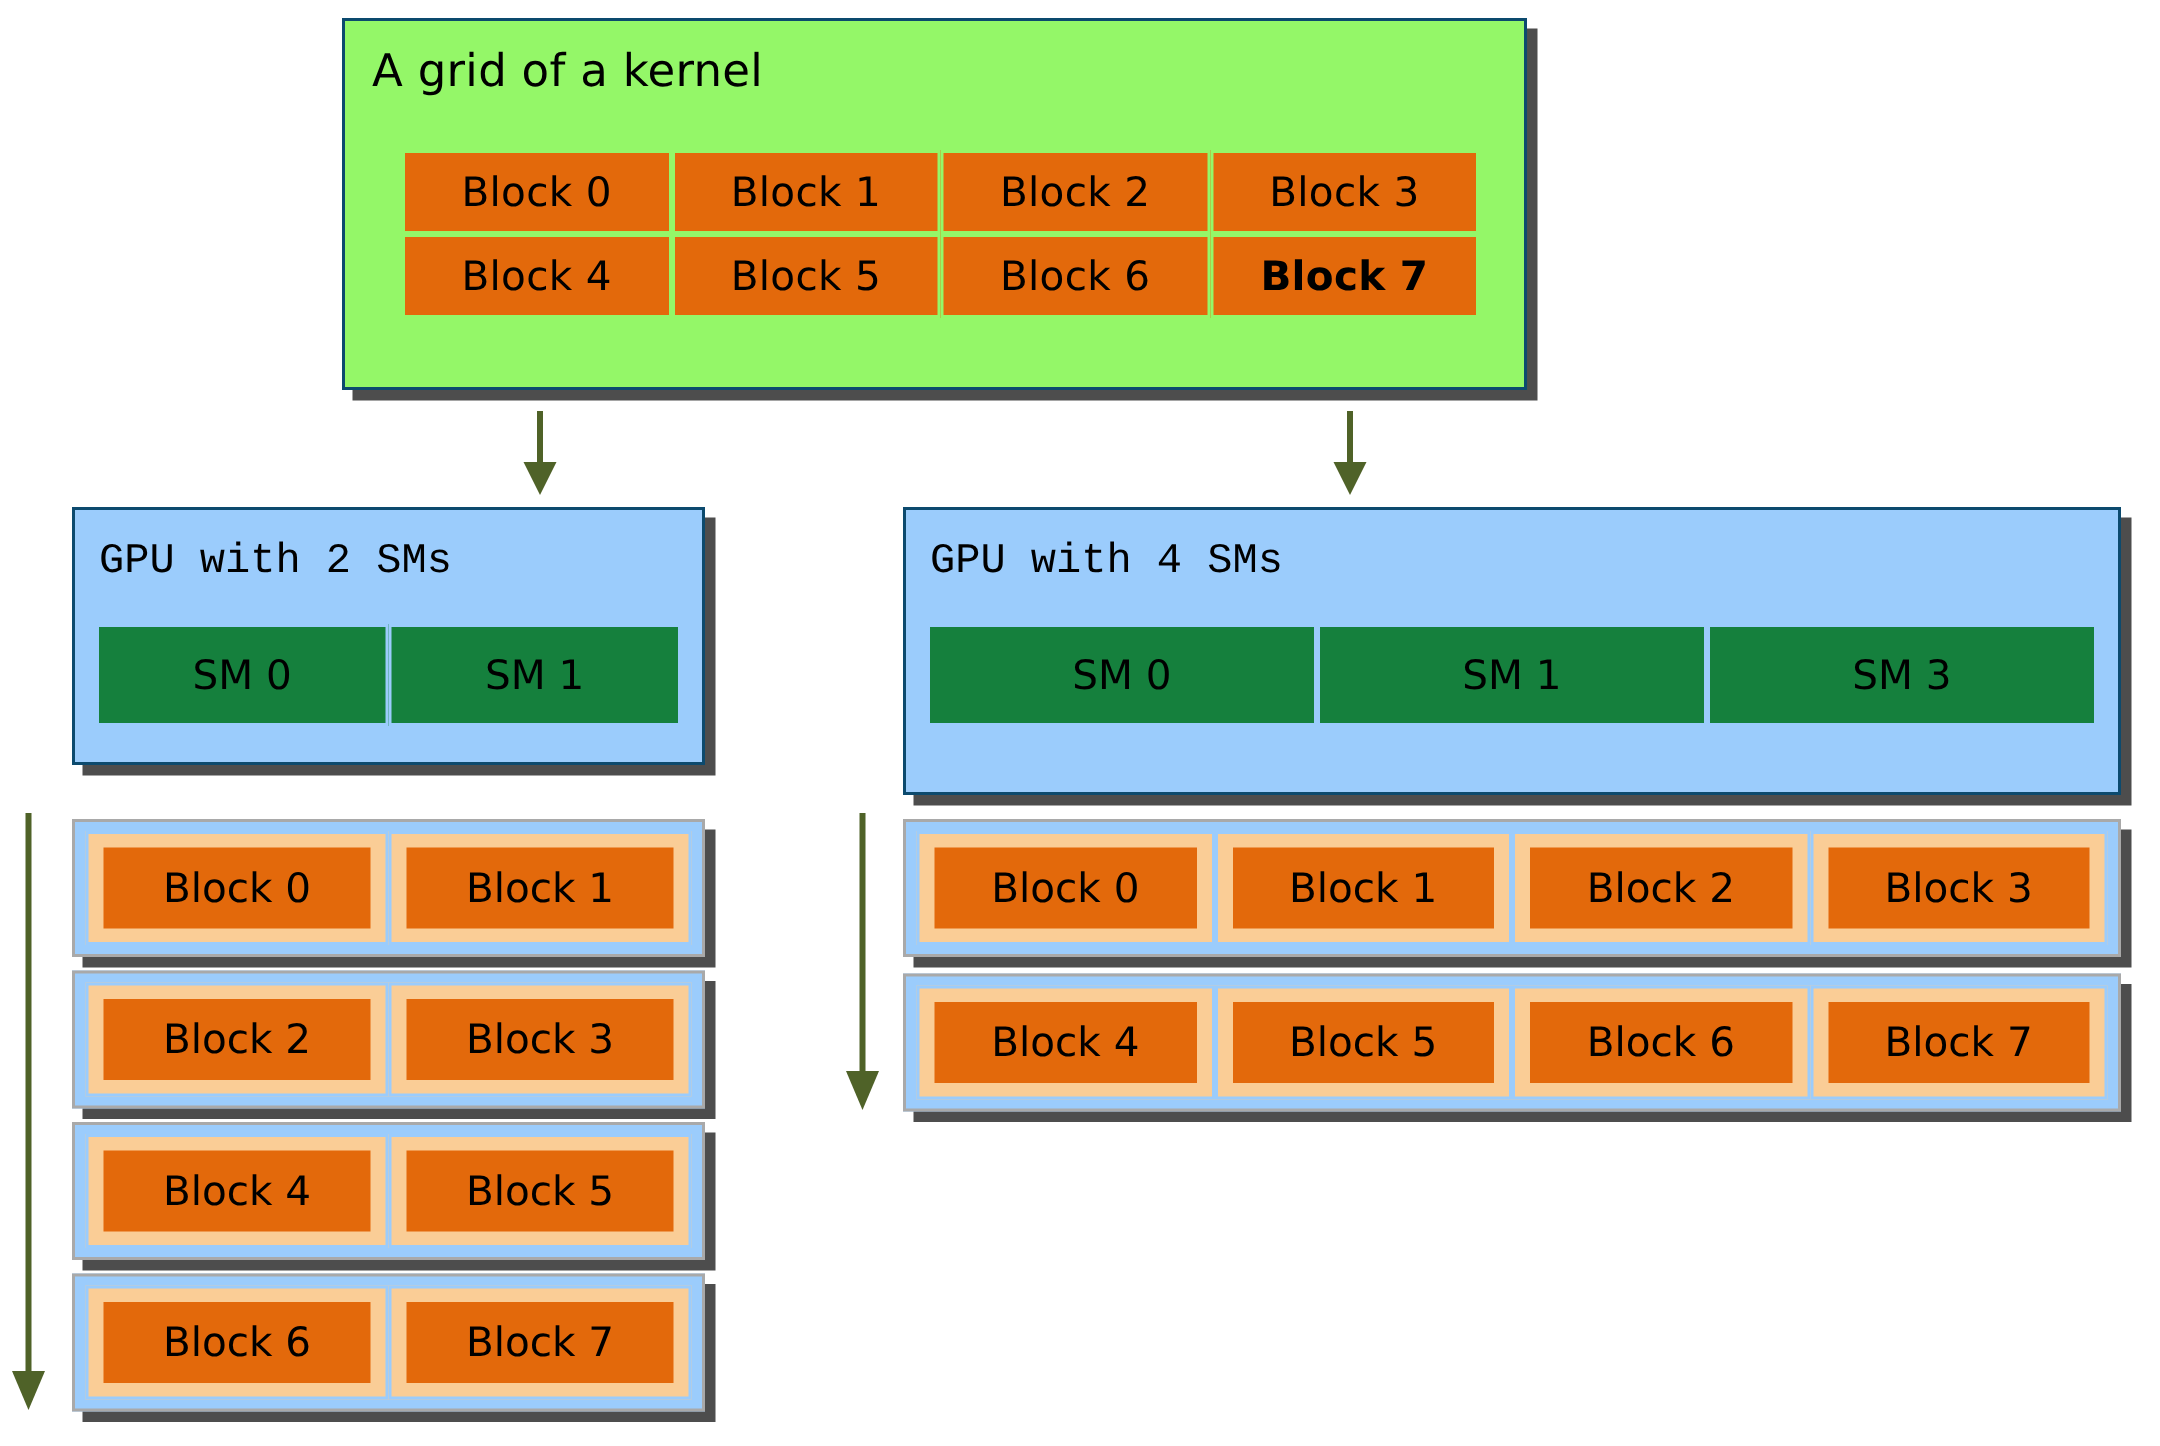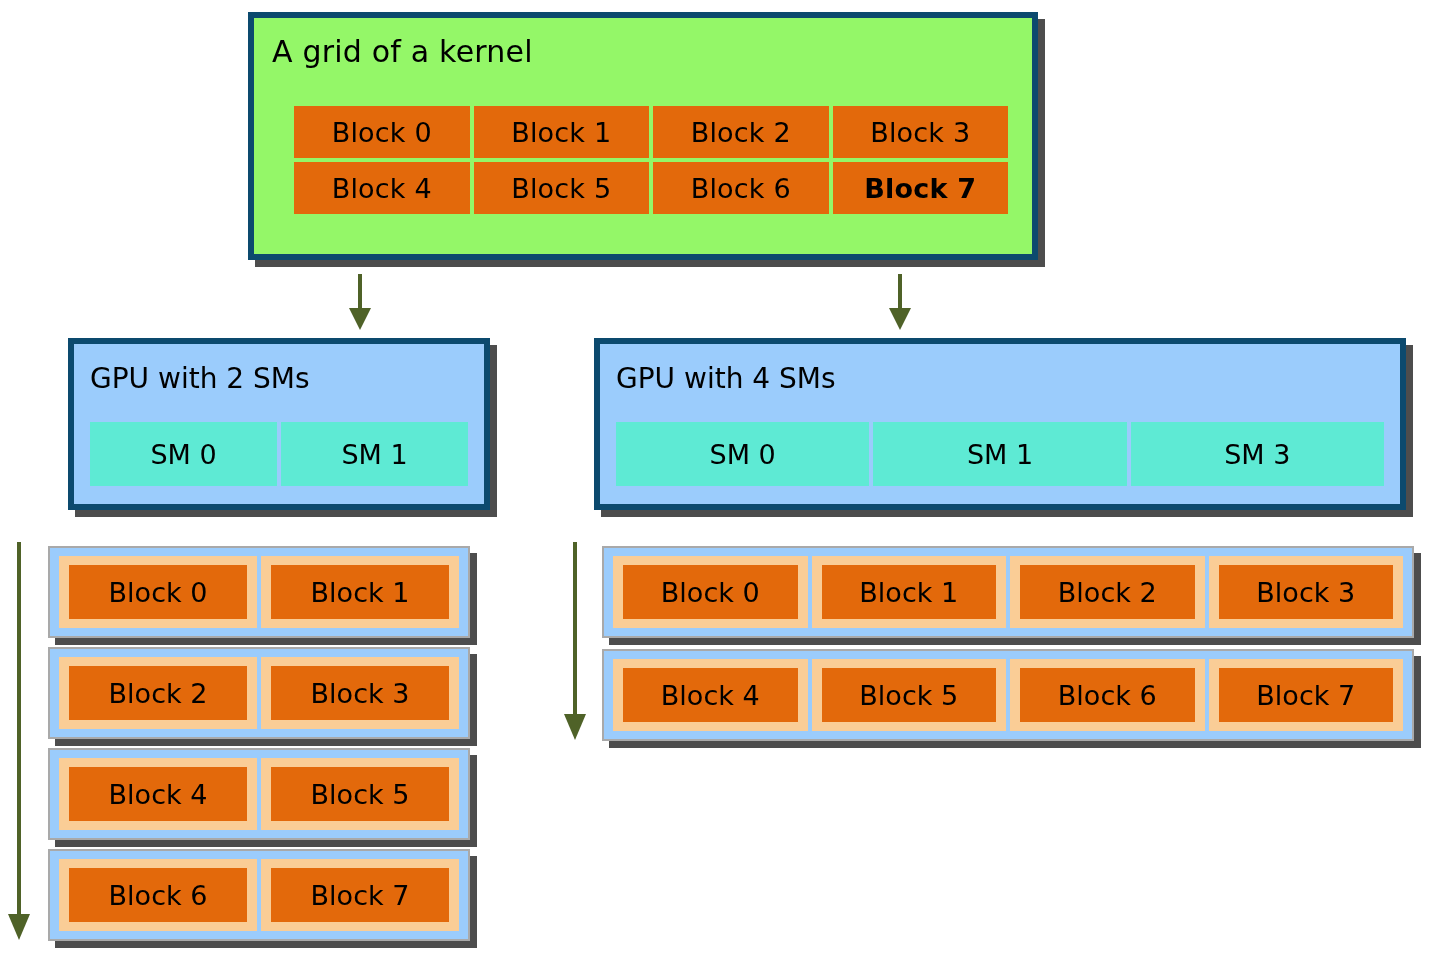--- a/index.html
+++ b/index.html
@@ -13,23 +13,22 @@
     position: relative;
     overflow: hidden;
     font-family: "DejaVu Sans", "Liberation Sans", sans-serif;
     color: #000000;
   }
 
   
   .panel {
     position: absolute;
     box-sizing: border-box;
-    border: 6px solid #0c4a6e;
+    border: 2px solid #0c4a6e;
     box-shadow: 7px 7px 0 0 #4d4d4d;
-    margin-left: 20px;
   }
 
   
   #grid-panel {
     left: 228px;
     top: 12px;
     width: 790px;
     height: 248px;
     background: #94f768;
   }
@@ -71,42 +70,43 @@
   .arrow-v {
     position: absolute;
     overflow: visible;
   }
 
   
   .gpu-panel {
     background: #9bccfc;
   }
   #gpu2-panel { left: 48px;  top: 338px; width: 422px; height: 172px; }
-  #gpu4-panel { left: 574px; top: 338px; width: 812px; height: 172px; }
+  #gpu4-panel { left: 602px; top: 338px; width: 812px; height: 192px; }
 
   .gpu-title {
     position: absolute;
     left: 16px;
     top: 18px;
     font-size: 28px;
     line-height: 34px;
     white-space: nowrap;
+    font-family: Liberation Mono, monospace;
   }
   .sm-row {
     position: absolute;
     left: 14px;
     right: 14px;
     top: 76px;
     display: flex;
   }
   .sm-cell {
     box-sizing: border-box;
     flex: 1 1 0;
     height: 68px;
-    background: #5eead4;
+    background: #15803d;
     border: 2px solid #9bccfc;
     display: flex;
     align-items: center;
     justify-content: center;
     font-size: 27px;
     white-space: nowrap;
   }
 
   
   .wave {

